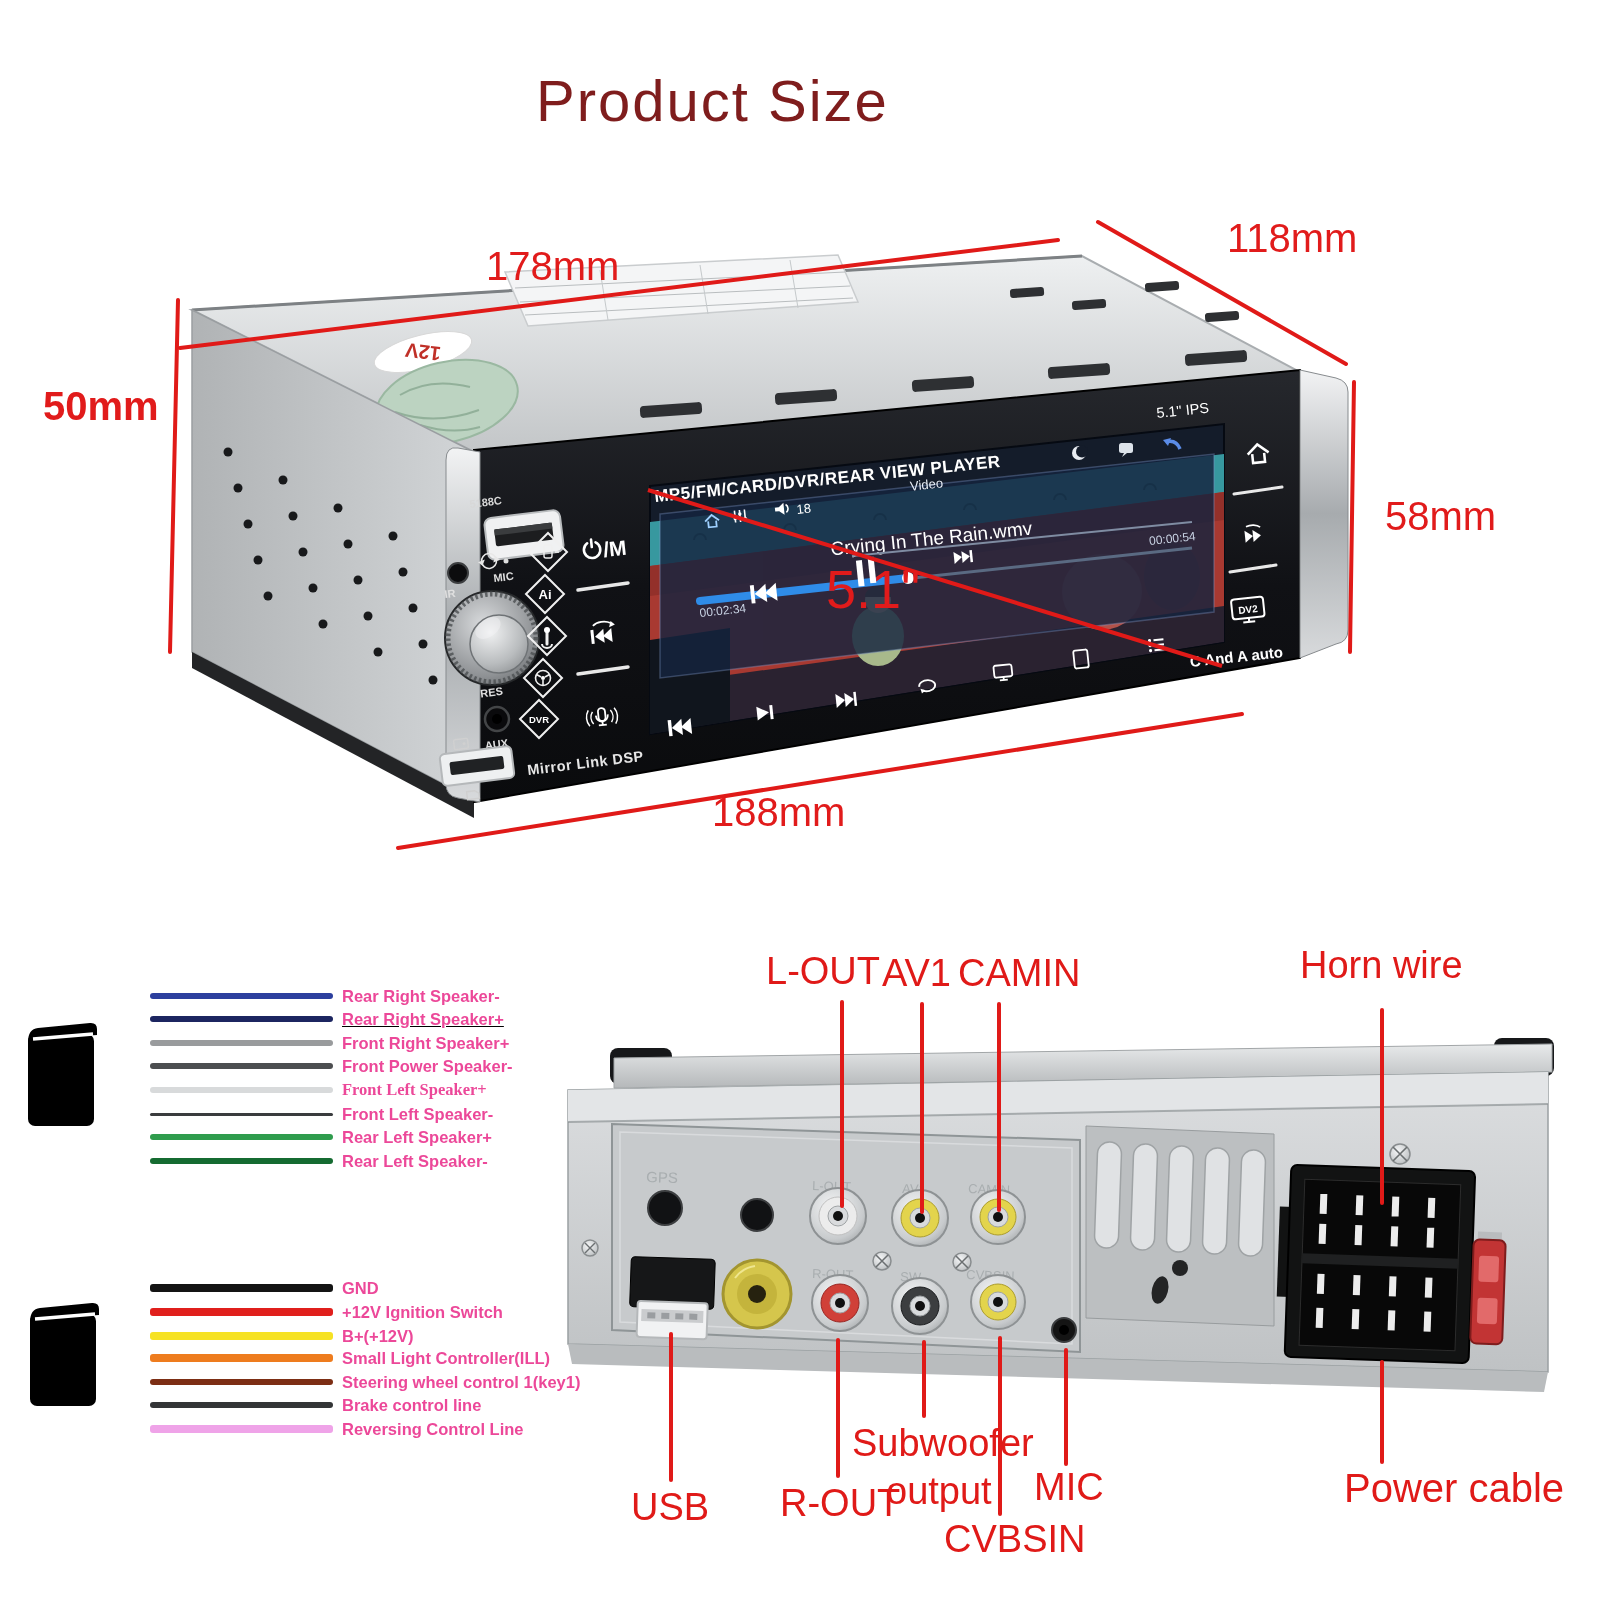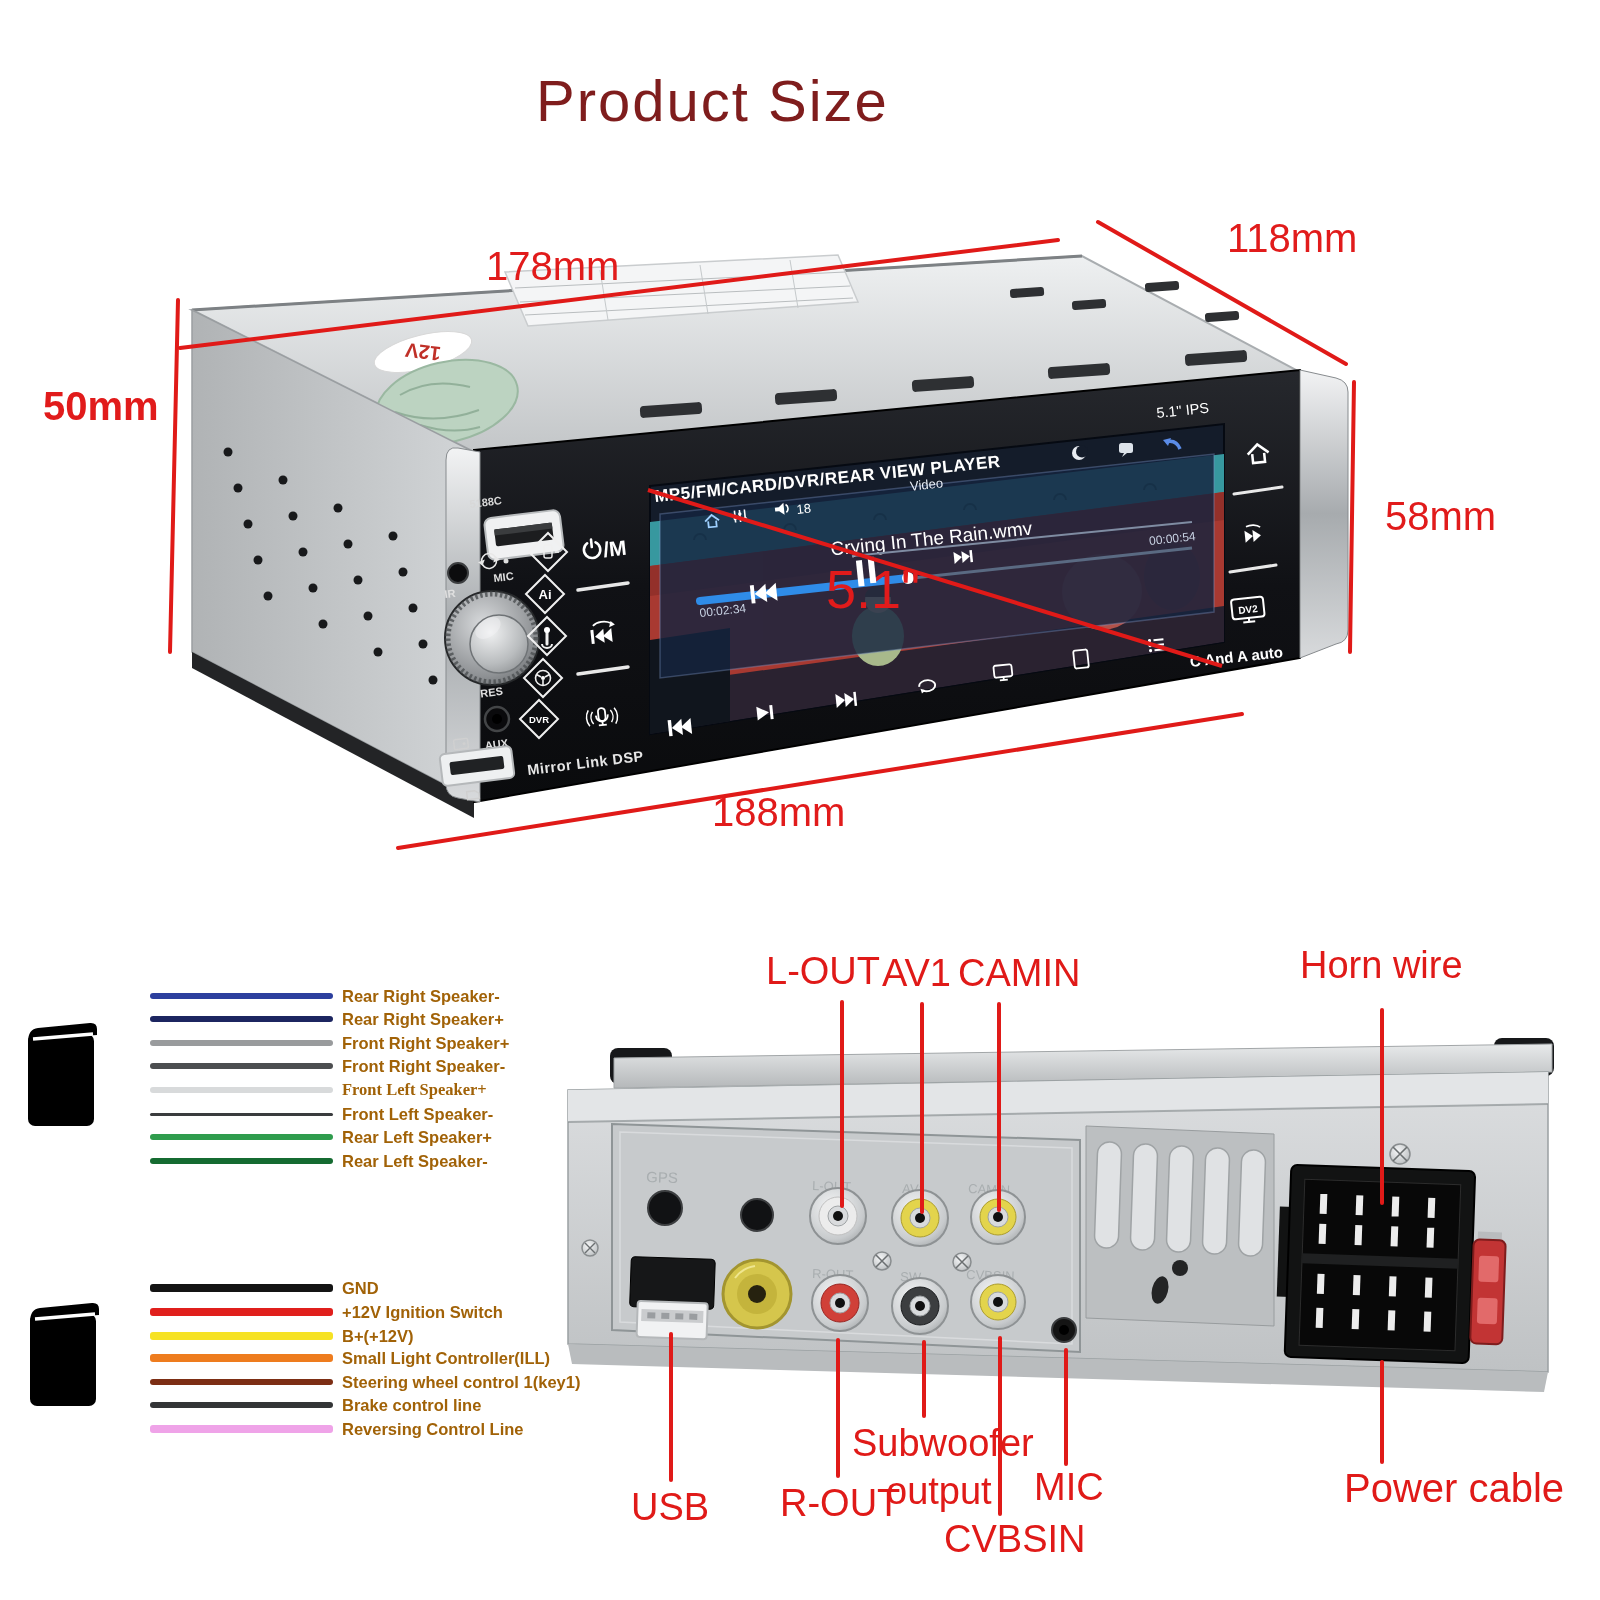--- a/index.html
+++ b/index.html
@@ -12,21 +12,21 @@
   .callout{position:absolute;z-index:3;color:#e01a18;font-size:38px;font-weight:400;white-space:nowrap;}
   .badge{position:absolute;left:1038px;top:792px;width:500px;height:98px;z-index:3;
          background:linear-gradient(180deg,#5a92ea,#3b74d8);border-radius:24px;
          display:flex;align-items:center;justify-content:center;}
   .badge span{color:#fff;font-size:56px;font-weight:bold;letter-spacing:1px;
          text-shadow:0 3px 4px rgba(10,30,90,.45);}
   .wire-row{position:absolute;left:150px;display:flex;align-items:center;height:22px;z-index:3;}
   .wire-line{width:183px;height:6px;border-radius:3px;flex:none;}
   .wire-row.thin .wire-line{height:3px;}
   .wire-row.thick .wire-line{height:8px;}
-  .wire-label{margin-left:9px;font-size:16.5px;font-weight:600;color:#a16207;white-space:nowrap;}
+  .wire-label{margin-left:9px;font-size:16.5px;font-weight:600;color:#ec4899;white-space:nowrap;}
   .block-icon{position:absolute;z-index:2;}
 </style>
 </head>
 <body>
 
 <div class="canvas">
 
 <svg class="scene" width="1600" height="1600" viewBox="0 0 1600 1600">
   <defs>
     <linearGradient id="gradTop" x1="0" y1="0" x2="0" y2="1">
@@ -569,31 +569,31 @@
 <svg class="block-icon" style="left:26px;top:1300px;" width="78" height="110" viewBox="0 0 78 110">
   <rect x="4" y="14" width="66" height="92" rx="7" fill="#000"></rect>
   <path d="M4,22 Q4,9 14,8 L66,3 Q73,2.5 73,9 L73,15 L15,19 Q6,19.5 6,25 Z" fill="#000"></path>
   <line x1="9" y1="19" x2="69" y2="14" stroke="#fff" stroke-width="3.5"></line>
 </svg>
 
 <div class="wire-row" style="top:985px;">
       <span class="wire-line" style="background: rgb(44, 63, 158);"></span>
       <span class="wire-label">Rear Right Speaker-</span>
     </div>
-<div class="wire-row" style="top:1008px;">
+<div class="wire-row" style="top:1008px;text-decoration:underline;">
       <span class="wire-line" style="background: rgb(28, 37, 96);"></span>
       <span class="wire-label">Rear Right Speaker+</span>
     </div>
 <div class="wire-row" style="top:1032px;">
       <span class="wire-line" style="background: rgb(153, 155, 157);"></span>
       <span class="wire-label">Front Right Speaker+</span>
     </div>
 <div class="wire-row" style="top:1055px;">
       <span class="wire-line" style="background: rgb(76, 78, 80);"></span>
-      <span class="wire-label">Front Right Speaker-</span>
+      <span class="wire-label">Front Power Speaker-</span>
     </div>
 <div class="wire-row" style="top:1079px;font-family:Liberation Serif, serif;">
       <span class="wire-line" style="background: rgb(216, 218, 219);"></span>
       <span class="wire-label">Front Left Speaker+</span>
     </div>
 <div class="wire-row thin" style="top:1103px;">
       <span class="wire-line" style="background: rgb(58, 60, 62);"></span>
       <span class="wire-label">Front Left Speaker-</span>
     </div>
 <div class="wire-row" style="top:1126px;">

